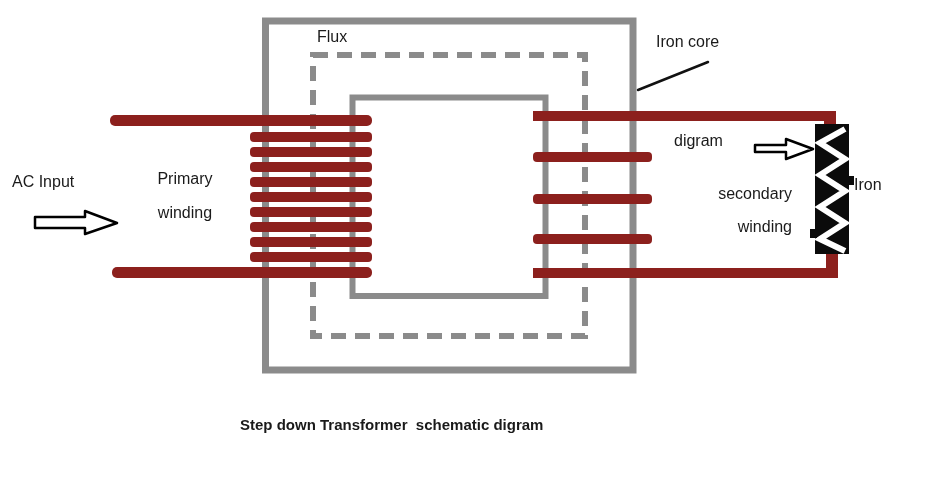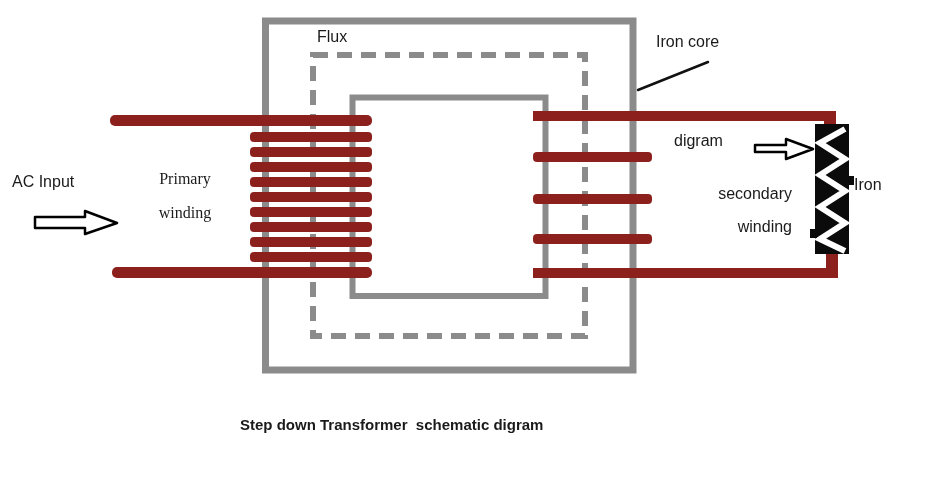--- a/index.html
+++ b/index.html
@@ -28,21 +28,21 @@
   .lbl {
     position: absolute;
     font-size: 16px;
     line-height: 1.2;
     white-space: nowrap;
   }
   .lbl-flux      { left: 317px; top: 27px; }
   .lbl-ironcore  { left: 656px; top: 32px; }
   .lbl-acinput   { left: 12px;  top: 172px; }
   .lbl-primary   { left: 118px; top: 162px; width: 134px; text-align: center;
-                   line-height: 34px; white-space: nowrap; font-family: Liberation Serif, serif; }
+                   line-height: 34px; white-space: nowrap; }
   .lbl-output    { left: 674px; top: 131px; }
   .lbl-secondary { left: 653px; top: 164px; width: 139px; text-align: right;
                    line-height: 33px; white-space: nowrap; margin-top: 13px; }
   .lbl-load      { left: 854px; top: 175px; }
   .lbl-caption   { left: 240px; top: 416px; font-size: 15px; font-weight: 600;
                    white-space: pre; }
 </style>
 </head>
 <body>
 

